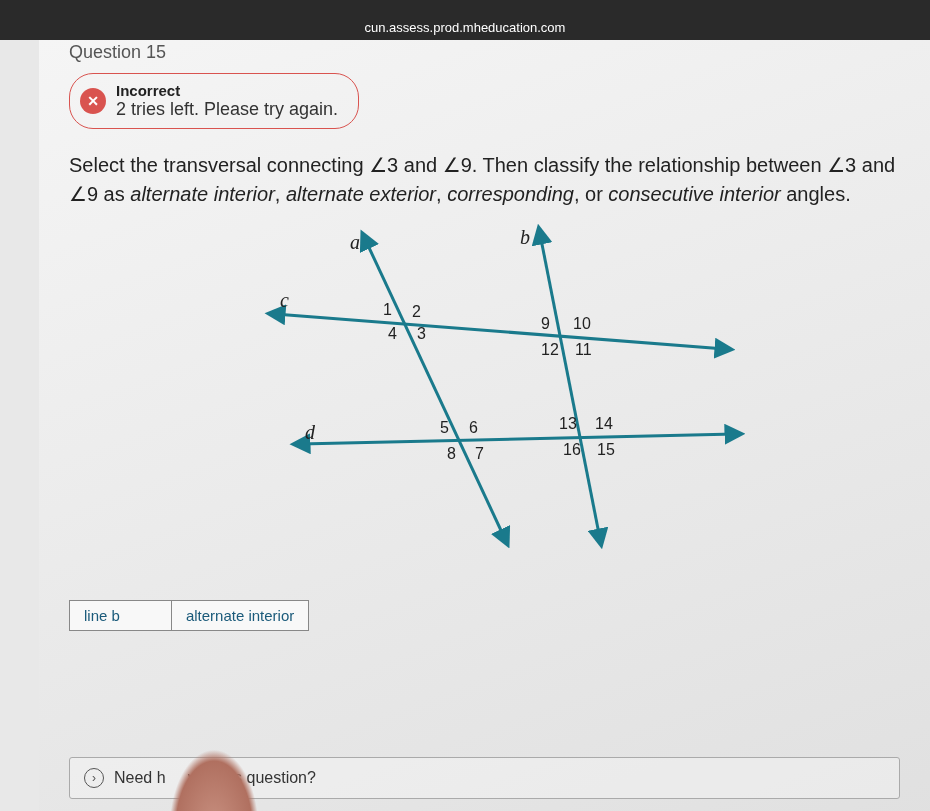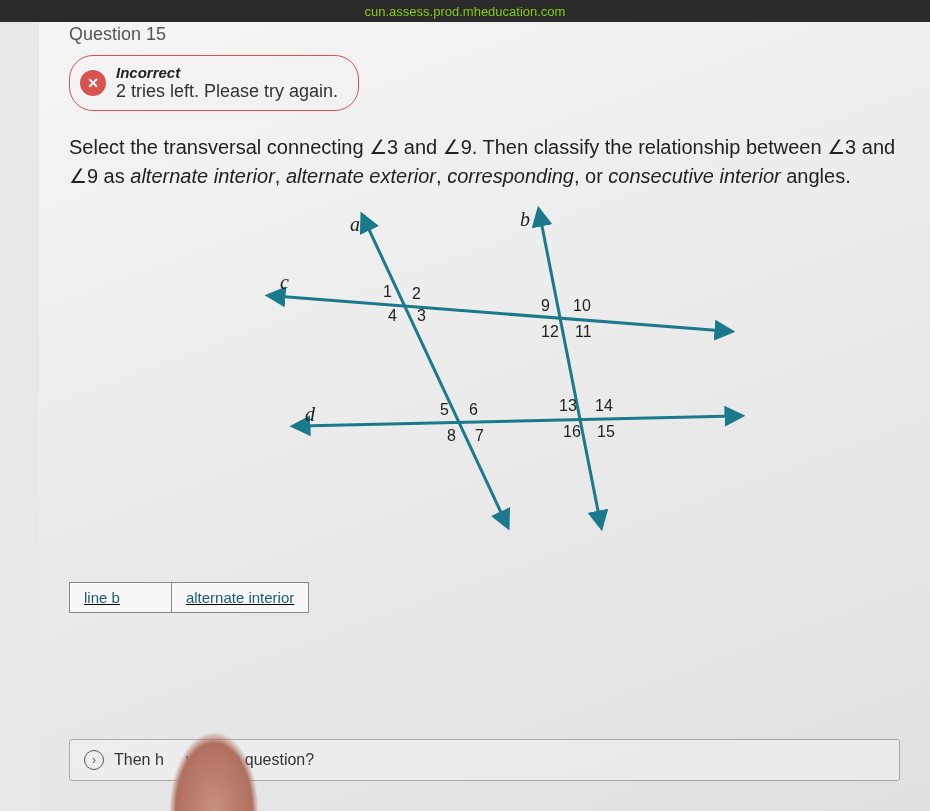--- a/index.html
+++ b/index.html
@@ -6,23 +6,23 @@
     body {
       font-family: Arial, Helvetica, sans-serif;
       background: #e8e8e8;
       width: 930px;
       height: 811px;
       overflow: hidden;
       position: relative;
     }
     .browser-bar {
       background: #2a2a2a;
-      color: #84cc16;
+      color: #ffffff;
       font-size: 13px;
-      padding: 4px 0;
+      padding: 20px 0;
       text-align: center;
       height: 22px;
     }
     .page {
       background: linear-gradient(160deg, #f5f5f5 0%, #e0e0e0 100%);
       padding: 20px 30px;
       height: 789px;
       position: relative;
       margin-left: 39px;
     }
@@ -48,21 +48,21 @@
       background: #d9534f;
       color: #fff;
       display: flex;
       align-items: center;
       justify-content: center;
       font-weight: bold;
       font-size: 14px;
       margin-right: 10px;
       flex-shrink: 0;
     }
-    .feedback-text .title { font-weight: bold; font-size: 15px; color: #222; font-style: italic; }
+    .feedback-text .title { font-weight: bold; font-size: 15px; color: #222; }
     .feedback-text .sub { font-size: 18px; color: #333; }
     .prompt {
       font-size: 20px;
       color: #222;
       line-height: 1.45;
       margin-bottom: 10px;
     }
     .prompt .ital { font-style: italic; }
     .diagram-wrap {
       width: 560px;
@@ -73,21 +73,20 @@
     .angle-label { font-size: 16px; fill: #222; font-family: Arial, sans-serif; }
     .geo-line { stroke: #1a7a8c; stroke-width: 3; fill: none; }
     .arrowhead { fill: #1a7a8c; }
     .answers {
       position: absolute;
       left: 30px;
       top: 560px;
       display: flex;
       gap: 4px;
       align-items: center;
-      text-decoration: underline;
     }
     .answer-box {
       border: 1px solid #888;
       background: #f8f8f8;
       padding: 6px 14px;
       font-size: 15px;
       color: #1a5a7a;
       min-width: 110px;
     }
     .answer-sep { color: #666; font-size: 14px; margin-left:-10px; margin-right:-10px;}
@@ -191,19 +190,19 @@
 
   <div class="answers">
     <div class="answer-box">line b</div>
     <span class="answer-sep">;</span>
     <div class="answer-box">alternate interior</div>
   </div>
 
   <div class="help-bar">
     <div class="chevron-badge">›</div>
     <span class="help-text">
-      <span>Then h</span>&nbsp;&nbsp;&nbsp;&nbsp;&nbsp;<span>vith this question?</span>
+      <span>Need h</span>&nbsp;&nbsp;&nbsp;&nbsp;&nbsp;<span>vith this question?</span>
     </span>
   </div>
 
   <div class="thumb"></div>
 
 </div>
 
 </body></html>

